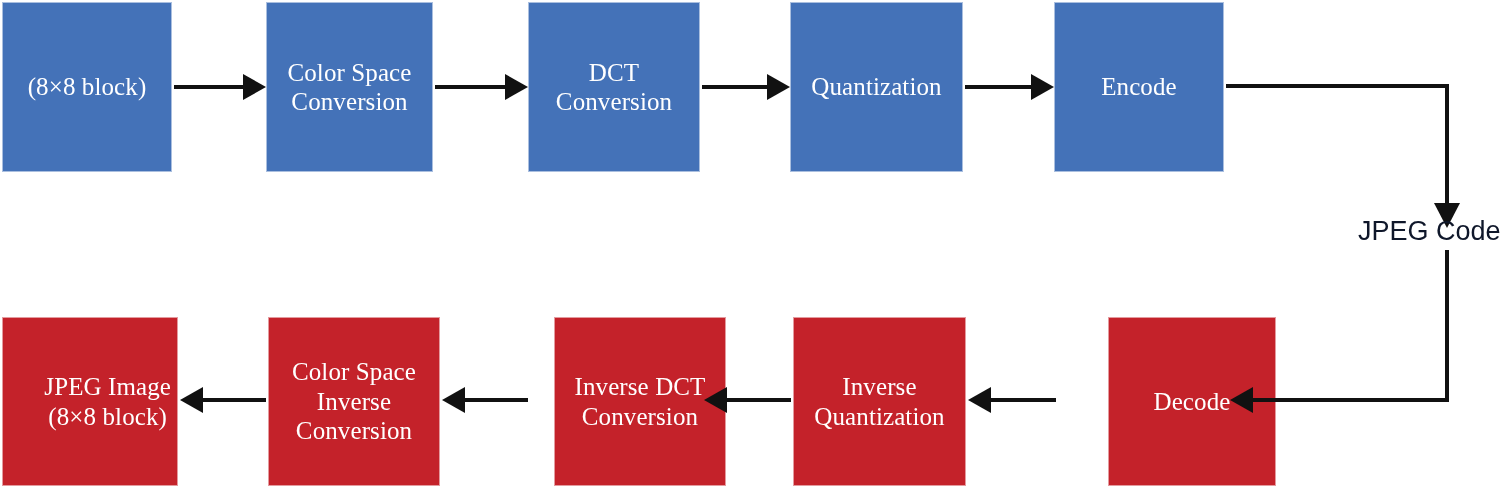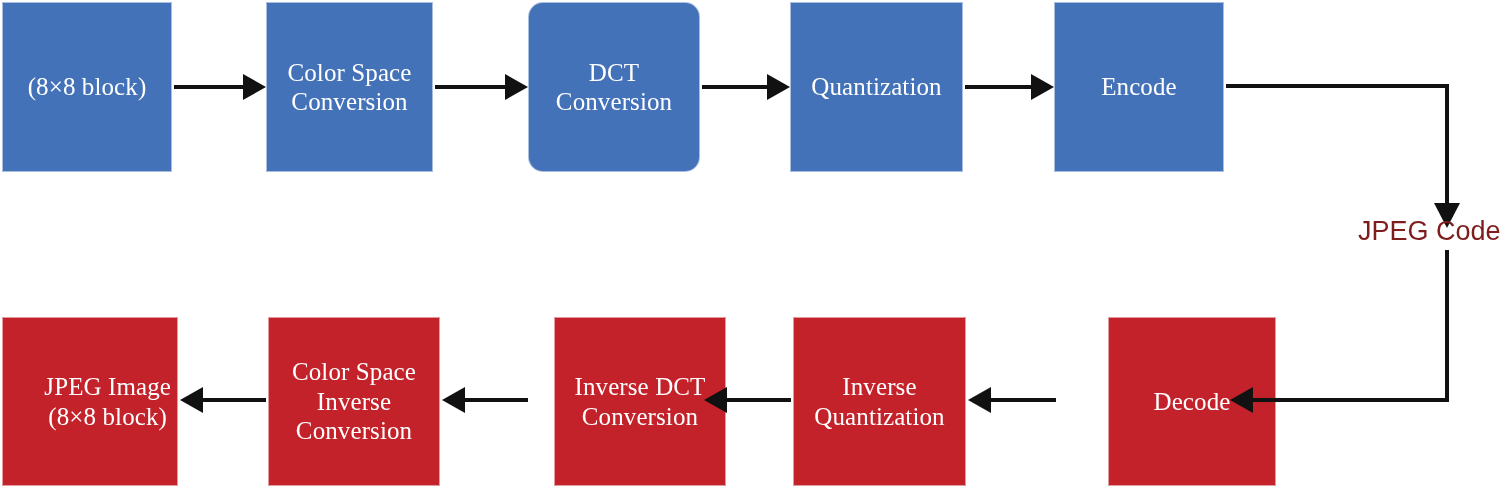--- a/index.html
+++ b/index.html
@@ -31,21 +31,21 @@
   }
   .node.blue { background: #4472B8; }
   .node.red  { background: #C4222A; }
   .node .label { display: block; padding: 0 6px; }
   .node .label .ln { display: block; white-space: nowrap; }
 
   .edge-label {
     position: absolute;
     font-family: "Liberation Sans", "DejaVu Sans", sans-serif;
     font-size: 27px;
-    color: #7f1d1d;
+    color: #0f172a;
     white-space: nowrap;
   }
   svg.wires {
     position: absolute;
     left: 0; top: 0;
     width: 1500px;
     height: 490px;
     pointer-events: none;
   }
   svg.wires line, svg.wires path { stroke: #111111; stroke-width: 4; fill: none; }
@@ -62,21 +62,21 @@
     </span>
   </div>
 
   <div class="node blue" style="left:266px; top:2px; width:167px; height:170px;">
     <span class="label">
       <span class="ln">Color Space</span>
       <span class="ln">Conversion</span>
     </span>
   </div>
 
-  <div class="node blue" style="left:528px; top:2px; width:172px; height:170px;border-radius:15px;">
+  <div class="node blue" style="left:528px; top:2px; width:172px; height:170px;">
     <span class="label">
       <span class="ln">DCT</span>
       <span class="ln">Conversion</span>
     </span>
   </div>
 
   <div class="node blue" style="left:790px; top:2px; width:173px; height:170px;">
     <span class="label">
       <span class="ln">Quantization</span>
     </span>

